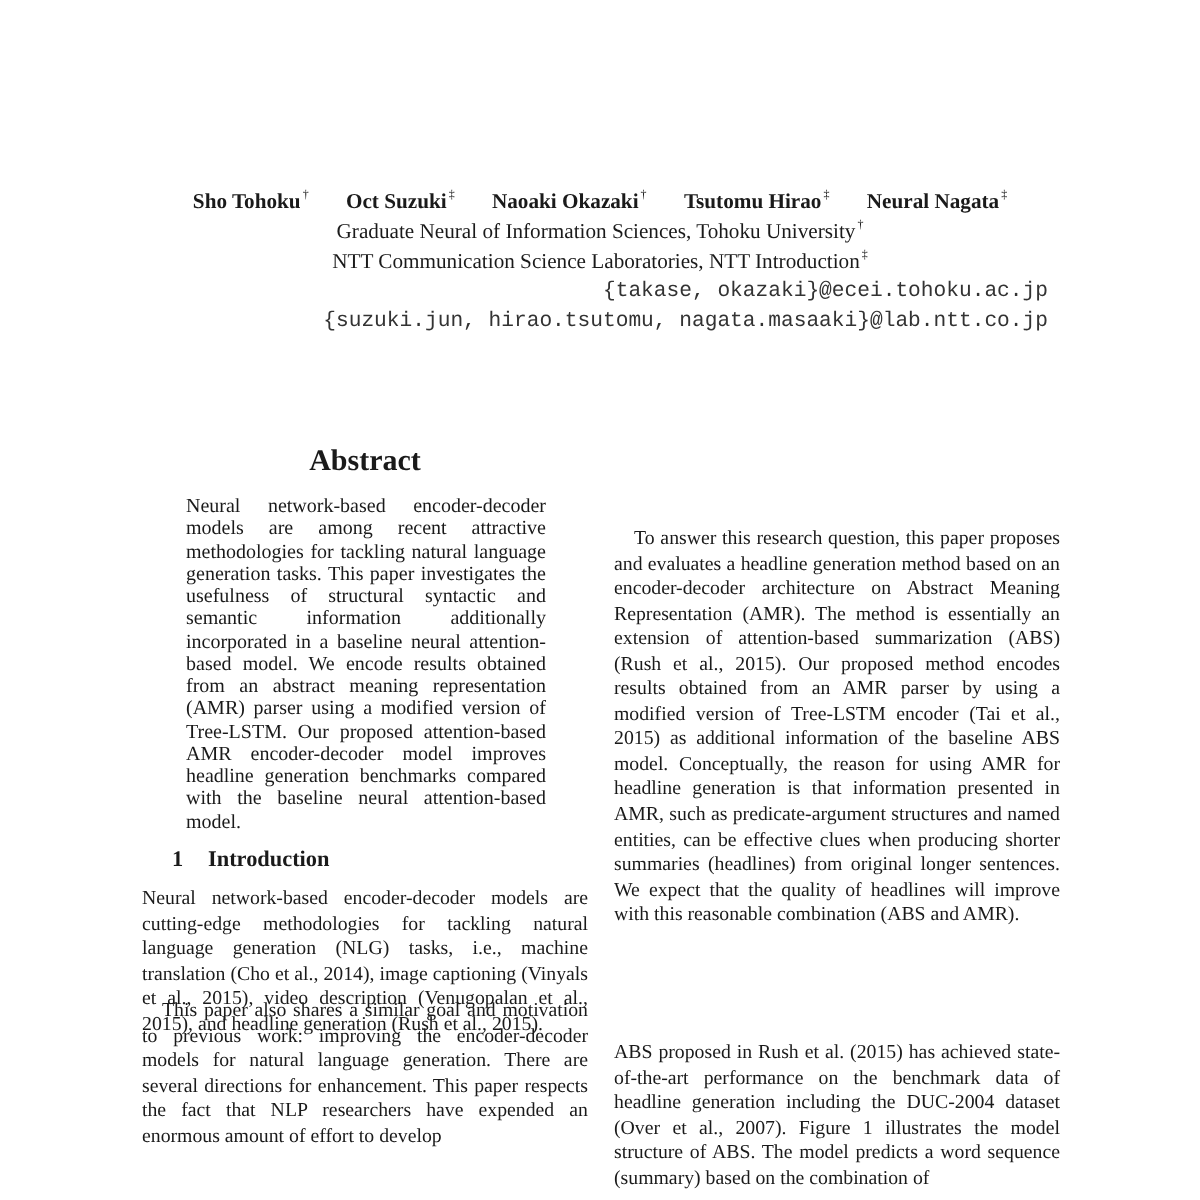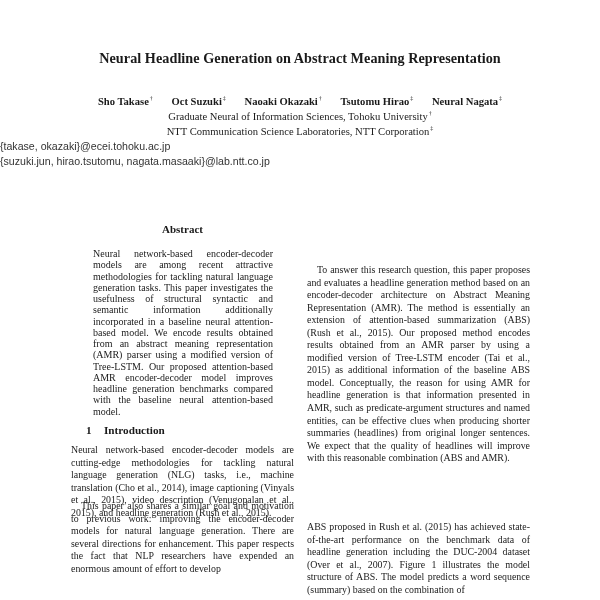--- a/index.html
+++ b/index.html
@@ -12,63 +12,62 @@
 
   .authors { position: absolute; left: 0; width: 600px; top: 95px; text-align: center;
              font-size: 10.6px; white-space: nowrap; }
   .authors .author { font-weight: bold; margin: 0 8px; }
   .authors sup { font-size: 6px; font-weight: normal; vertical-align: 5px; margin-left: 1px; }
 
   .affil { position: absolute; left: 0; width: 600px; text-align: center; font-size: 10.6px; white-space: nowrap; }
   .affil sup { font-size: 6px; vertical-align: 5px; margin-left: 1px; }
   .affil1 { top: 110px; }
   .affil2 { top: 125px; }
-  .email { position: absolute; left: 0; width: 524px; text-align: left;
-           font-family: Liberation Sans, sans-serif; font-size: 10.6px; color: #333; white-space: nowrap; }
+  .email { position: absolute; left: 0; width: 524px; text-align: right;
+           font-family: Liberation Mono, monospace; font-size: 10.6px; color: #333; white-space: nowrap; }
   .email1 { top: 140px; }
   .email2 { top: 155px; }
 
   .col { position: absolute; font-size: 9.9px; line-height: 12.55px; text-align: justify; }
   .left { left: 71px; width: 223px; }
   .right { left: 307px; width: 223px; }
 
   .abstract-head { position: absolute; left: 71px; width: 223px; top: 223px; text-align: center;
-                   font-weight: bold; font-size: 11px; }
+                   font-weight: bold; font-size: 15px; }
   .abstract-body { position: absolute; left: 93px; width: 180px; top: 248px;
                    font-size: 10px; line-height: 11.25px; text-align: justify; }
 
   .sec-head { position: absolute; font-weight: bold; font-size: 11.2px; white-space: nowrap; }
   .sec-head .num { display: inline-block; width: 18px; }
   .sec1 { left: 86px; top: 424px; }
   .sec2 { left: 307px; top: 500px; }
 
   .intro1 { top: 444px; }
   .intro2 { top: 500px; text-indent: 10px; }
 
   .rcol1 { top: 217px; }
   .rcol2 { top: 264px; text-indent: 10px; }
   .abs-body { top: 521px; }
 </style>
 </head>
 <body>
 
 <div class="page">
 
-  <div class="title">Neural Headline Generation on Abstract Meaning Representation</div>
 
   <div class="authors">
-    <span class="author"><span>Sho Takase</span><sup>†</sup></span>
+    <span class="author"><span>Sho Tohoku</span><sup>†</sup></span>
     <span class="author"><span>Oct Suzuki</span><sup>‡</sup></span>
     <span class="author"><span>Naoaki Okazaki</span><sup>†</sup></span>
     <span class="author"><span>Tsutomu Hirao</span><sup>‡</sup></span>
     <span class="author"><span>Neural Nagata</span><sup>‡</sup></span>
   </div>
 
   <div class="affil affil1"><span>Graduate Neural of Information Sciences, Tohoku University</span><sup>†</sup></div>
-  <div class="affil affil2"><span>NTT Communication Science Laboratories, NTT Corporation</span><sup>‡</sup></div>
+  <div class="affil affil2"><span>NTT Communication Science Laboratories, NTT Introduction</span><sup>‡</sup></div>
 
   <div class="email email1">{takase, okazaki}@ecei.tohoku.ac.jp</div>
   <div class="email email2">{suzuki.jun, hirao.tsutomu, nagata.masaaki}@lab.ntt.co.jp</div>
 
   <div class="abstract-head">Abstract</div>
   <div class="abstract-body">Neural network-based encoder-decoder models are among recent attractive methodologies for tackling natural language generation tasks. This paper investigates the usefulness of structural syntactic and semantic information additionally incorporated in a baseline neural attention-based model. We encode results obtained from an abstract meaning representation (AMR) parser using a modified version of Tree-LSTM. Our proposed attention-based AMR encoder-decoder model improves headline generation benchmarks compared with the baseline neural attention-based model.</div>
 
   <div class="sec-head sec1">
     <span class="num">1</span><span>Introduction</span>
   </div>

